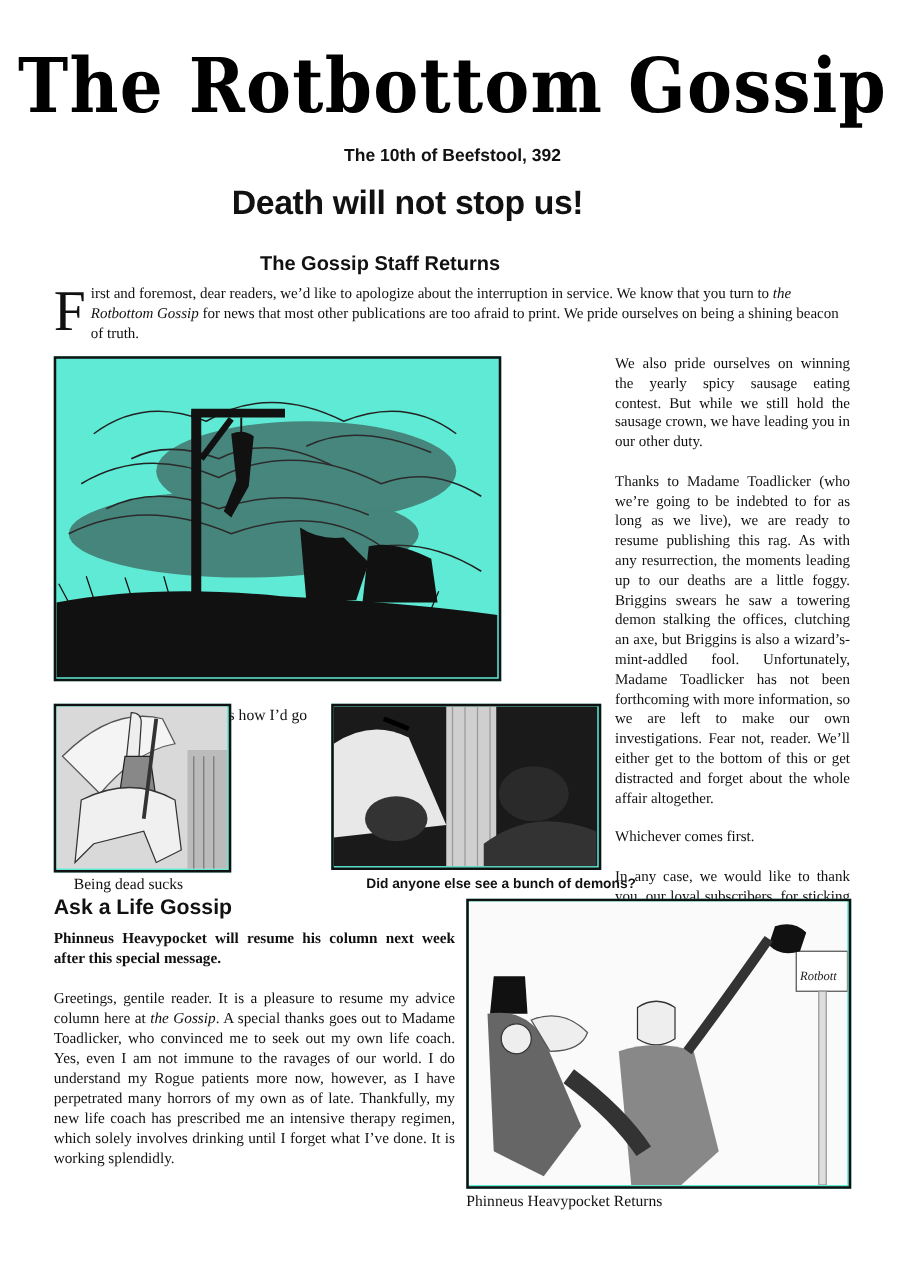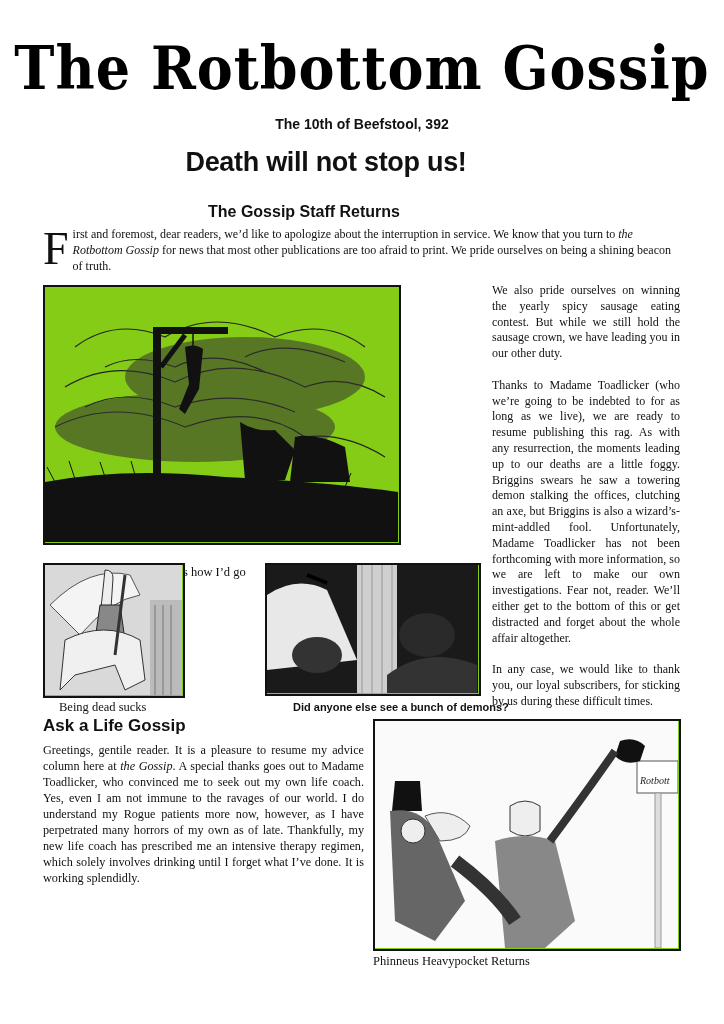--- a/index.html
+++ b/index.html
@@ -12,21 +12,21 @@
     font-size:54px; letter-spacing:1px; line-height:60px; color:#000;
     transform: scaleY(1.12);
   }
   .dateline { position:absolute; left:0; top:116px; width:724px; text-align:center; font-size:14px; font-weight:bold; }
   .headline { position:absolute; left:0; top:147px; width:652px; text-align:center; font-size:27px; font-weight:bold; letter-spacing:-0.3px; }
   .subhead { position:absolute; left:0; top:203px; width:608px; text-align:center; font-size:16px; font-weight:bold; }
   .lead { position:absolute; left:43px; top:226px; width:640px; font-size:12px; line-height:16px; }
   .dropcap { float:left; font-size:46px; line-height:38px; margin:4px 4px 0 0; font-family:"Liberation Serif", serif; }
   .col-right { position:absolute; left:492px; top:283px; width:188px; font-size:12px; line-height:15.8px; text-align:justify; }
   .col-right p { margin:0 0 15.8px 0; }
-  .frame { position:absolute; border:2.5px solid #111; background:#84cc16; overflow:hidden; box-sizing:border-box; }
+  .frame { position:absolute; border:2.5px solid #111; background:#5eead4; overflow:hidden; box-sizing:border-box; }
   .caption { position:absolute; font-size:12.5px; }
   .caption-bold { position:absolute; font-size:11px; font-weight:bold; }
   .section-title { position:absolute; left:43px; top:716px; font-size:17px; font-weight:bold; }
   .coach { position:absolute; left:43px; top:742px; width:321px; font-size:12.2px; line-height:16px; text-align:justify; }
   .coach p { margin:0 0 16px 0; }
   svg { display:block; }
 </style>
 </head>
 <body>
 
@@ -96,25 +96,27 @@
     <ellipse cx="160" cy="70" rx="28" ry="22" fill="#2a2a2a"></ellipse>
     <path d="M120 110 q40-30 90-10 l0 28 l-90 0 z" fill="#333"></path>
     <path d="M40 10 l20 8" stroke="#000" stroke-width="4"></path>
   </svg>
 </div>
 <div class="caption-bold sans" style="left:265px; top:701px;margin-left:28px;">Did anyone else see a bunch of demons?</div>
 
 <div class="col-right serif">
   <p>We also pride ourselves on winning the yearly spicy sausage eating contest. But while we still hold the sausage crown, we have leading you in our other duty.</p>
   <p>Thanks to Madame Toadlicker (who we’re going to be indebted to for as long as we live), we are ready to resume publishing this rag. As with any resurrection, the moments leading up to our deaths are a little foggy. Briggins swears he saw a towering demon stalking the offices, clutching an axe, but Briggins is also a wizard’s-mint-addled fool. Unfortunately, Madame Toadlicker has not been forthcoming with more information, so we are left to make our own investigations. Fear not, reader. We’ll either get to the bottom of this or get distracted and forget about the whole affair altogether.</p>
+  <p>Whichever comes first.</p>
   <p>In any case, we would like to thank you, our loyal subscribers, for sticking by us during these difficult times.</p>
 </div>
 
 <div class="section-title sans">Ask a Life Gossip</div>
 <div class="coach serif">
+  <p style="font-weight:bold;">Phinneus Heavypocket will resume his column next week after this special message.</p>
   <p><span>Greetings, gentile reader. It is a pleasure to resume my advice column here at </span><i>the Gossip</i><span>. A special thanks goes out to Madame Toadlicker, who convinced me to seek out my own life coach. Yes, even I am not immune to the ravages of our world. I do understand my Rogue patients more now, however, as I have perpetrated many horrors of my own as of late. Thankfully, my new life coach has prescribed me an intensive therapy regimen, which solely involves drinking until I forget what I’ve done. It is working splendidly.</span></p>
 </div>
 
 <div class="frame" style="left:373px; top:719px; width:308px; height:232px;">
   <svg width="303" height="227" viewBox="0 0 303 227">
     <rect width="303" height="227" fill="#fafafa"></rect>
     <rect x="262" y="40" width="41" height="32" fill="#fff" stroke="#555"></rect>
     <text x="265" y="63" font-size="10" font-family="Liberation Serif, serif" font-style="italic" fill="#222">Rotbott</text>
     <rect x="280" y="72" width="6" height="155" fill="#ddd" stroke="#999"></rect>
     <path d="M245 20 q15-5 25 5 l-5 15 q-15 5 -25-5 z" fill="#111"></path>

